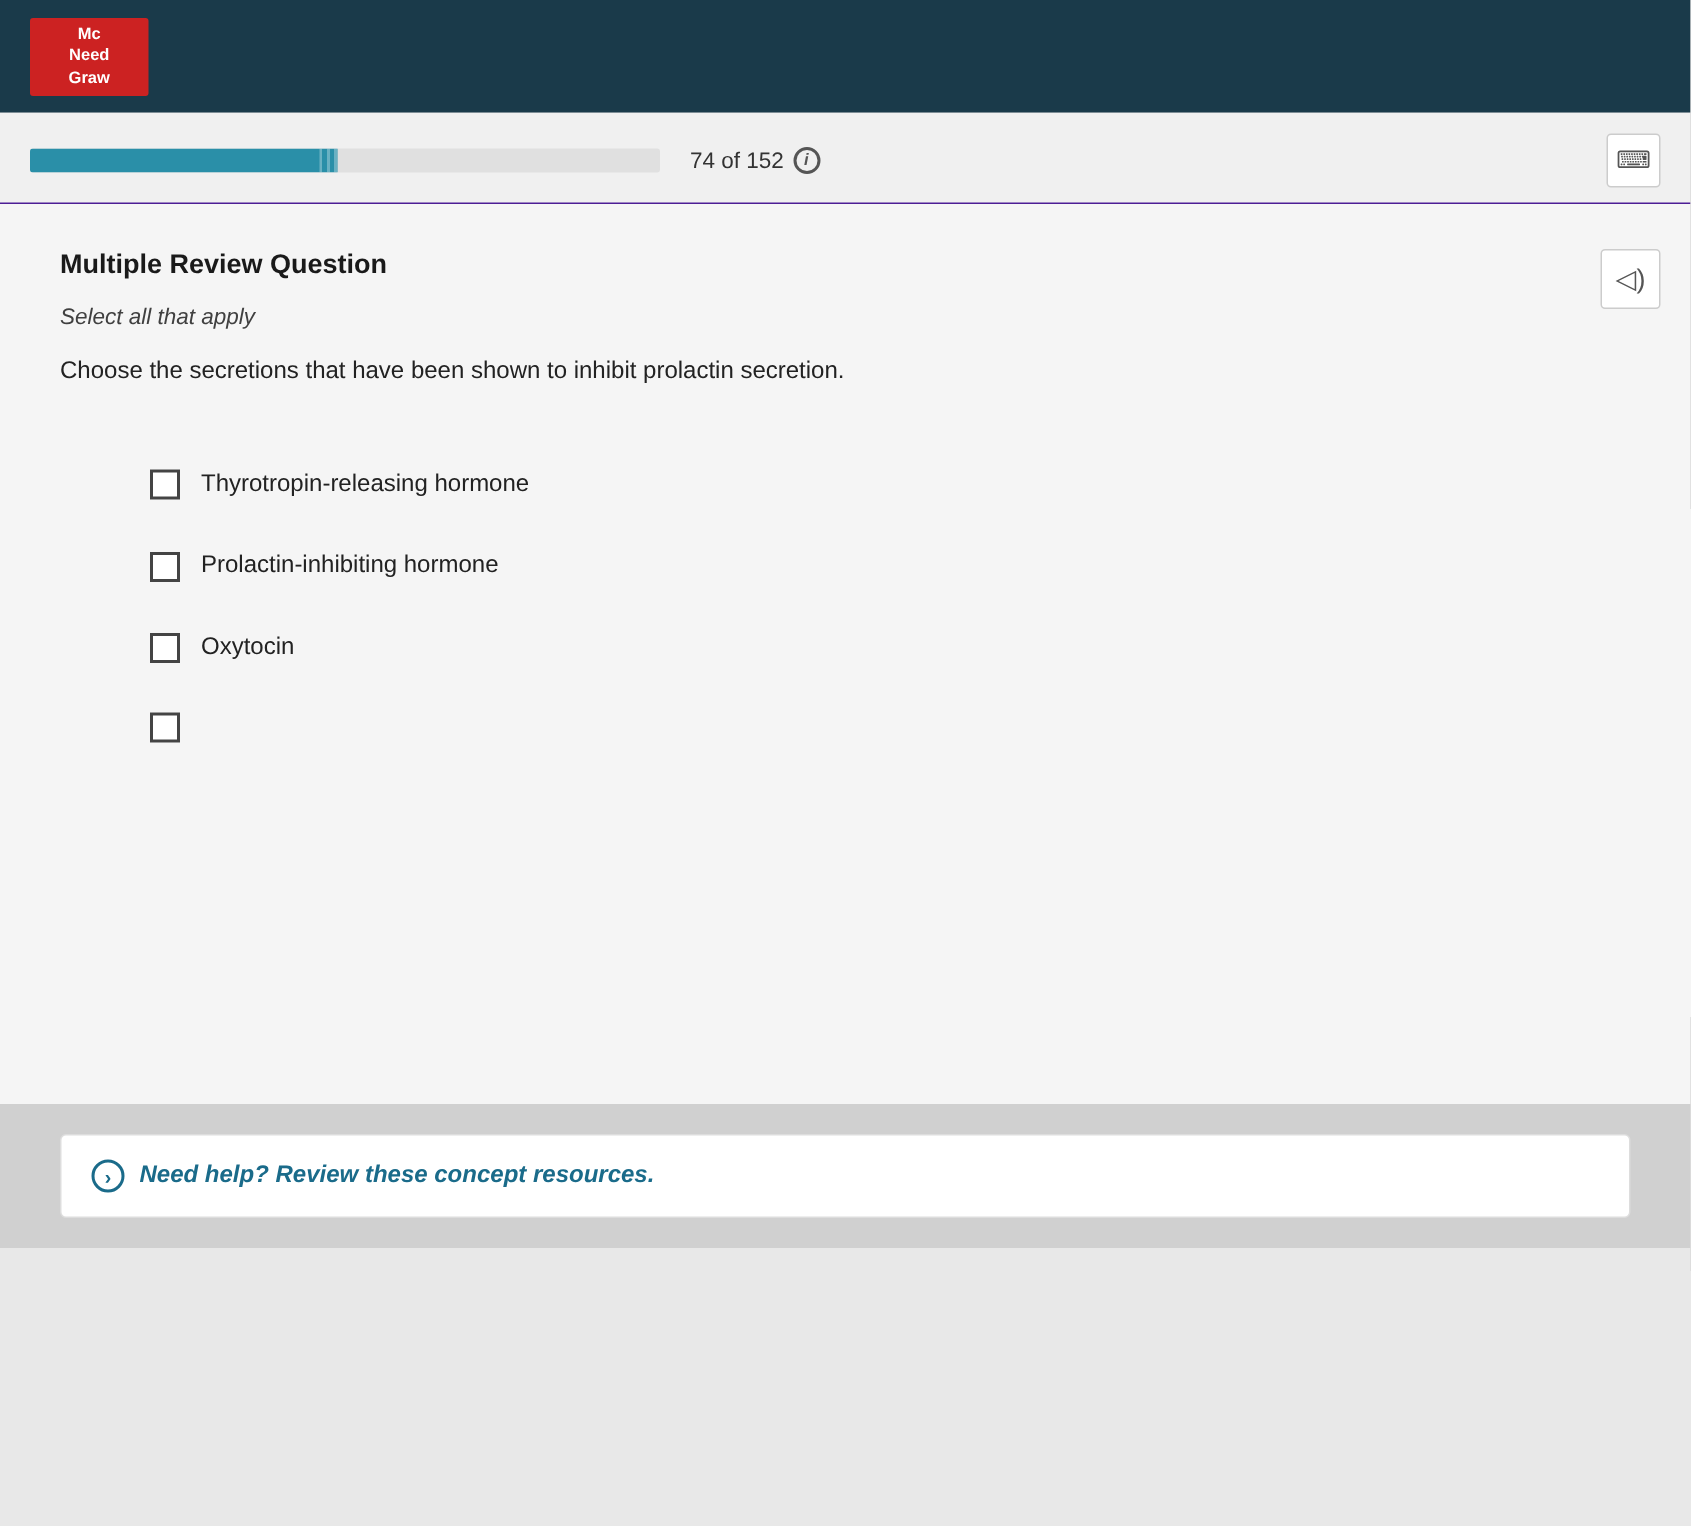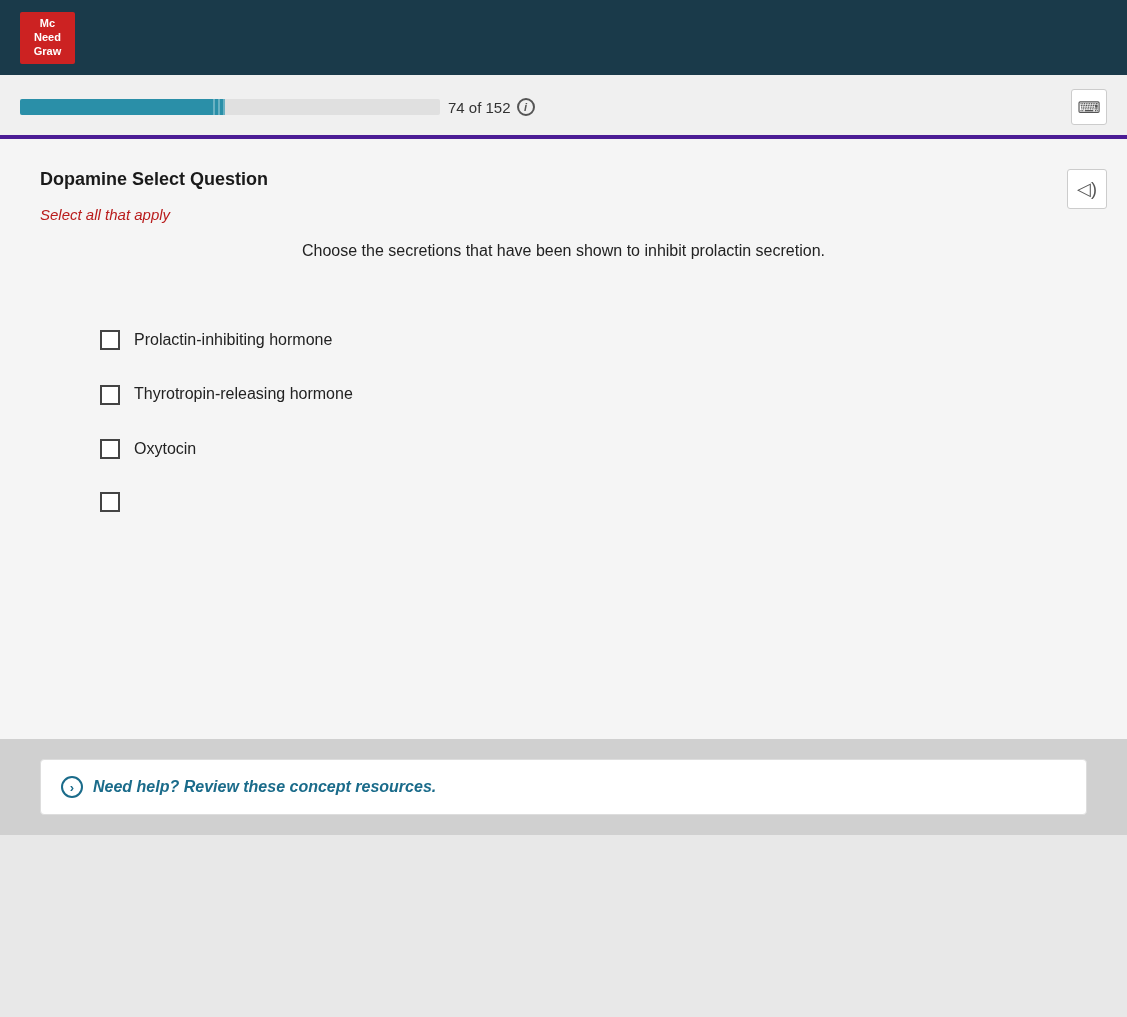--- a/index.html
+++ b/index.html
@@ -29,27 +29,27 @@
       height: 75px;
       background: #1a3a4a;
       display: flex;
       align-items: center;
       justify-content: space-between;
       padding: 0 20px;
       position: relative;
     }
 
     .logo-block {
-      width: 55px;
+      width: 79px;
       height: 52px;
       background: #cc2222;
       display: flex;
       flex-direction: column;
       align-items: center;
-      justify-content: flex-start;
+      justify-content: center;
       border-radius: 2px;
       padding: 4px 6px;
     }
 
     .logo-text {
       color: white;
       font-size: 11px;
       font-weight: bold;
       line-height: 1.3;
       text-align: center;
@@ -75,22 +75,22 @@
       color: #555;
     }
 
     
     .progress-area {
       width: 100%;
       background: #f0f0f0;
       padding: 14px 20px 10px 20px;
       display: flex;
       align-items: center;
-      gap: 8px;
-      border-bottom: 4px solid #4c1d95;
+      gap: 20px;
+      border-bottom: 1px solid #4c1d95;
     }
 
     .progress-bar-container {
       flex: 1;
       height: 16px;
       background: #e0e0e0;
       border-radius: 2px;
       overflow: hidden;
       max-width: 420px;
     }
@@ -174,31 +174,30 @@
 
     .question-type {
       font-size: 18px;
       font-weight: bold;
       color: #1a1a1a;
       margin-bottom: 16px;
     }
 
     .select-all-label {
       font-size: 15px;
-      color: #b91c1c;
+      color: #404040;
       margin-bottom: 16px;
       font-style: italic;
     }
 
     .question-text {
       font-size: 16px;
       color: #222;
-      margin-bottom: 50px;
+      margin-bottom: 36px;
       line-height: 1.5;
-      text-align: center;
     }
 
     .options-list {
       list-style: none;
       display: flex;
       flex-direction: column;
       gap: 0px;
       padding-left: 60px;
     }
 
@@ -313,38 +312,38 @@
       </div>
     </div>
   </div>
 
   <div class="main-content">
 
     <div class="audio-btn">
       <span>◁)</span>
     </div>
 
-    <div class="question-type">Dopamine Select Question</div>
+    <div class="question-type">Multiple Review Question</div>
     <div class="select-all-label">Select all that apply</div>
     <div class="question-text">Choose the secretions that have been shown to inhibit prolactin secretion.</div>
 
     <ul class="options-list">
+
+      <li class="option-item">
+        <div class="option-checkbox"></div>
+        <span class="option-label">Thyrotropin-releasing hormone</span>
+      </li>
 
       <li class="option-item">
         <div class="option-checkbox"></div>
         <span class="option-label">Prolactin-inhibiting hormone</span>
       </li>
 
       <li class="option-item">
         <div class="option-checkbox"></div>
-        <span class="option-label">Thyrotropin-releasing hormone</span>
-      </li>
-
-      <li class="option-item">
-        <div class="option-checkbox"></div>
         <span class="option-label">Oxytocin</span>
       </li>
 
       <li class="option-item">
         <div class="option-checkbox"></div>
       </li>
 
 
     </ul>
 

